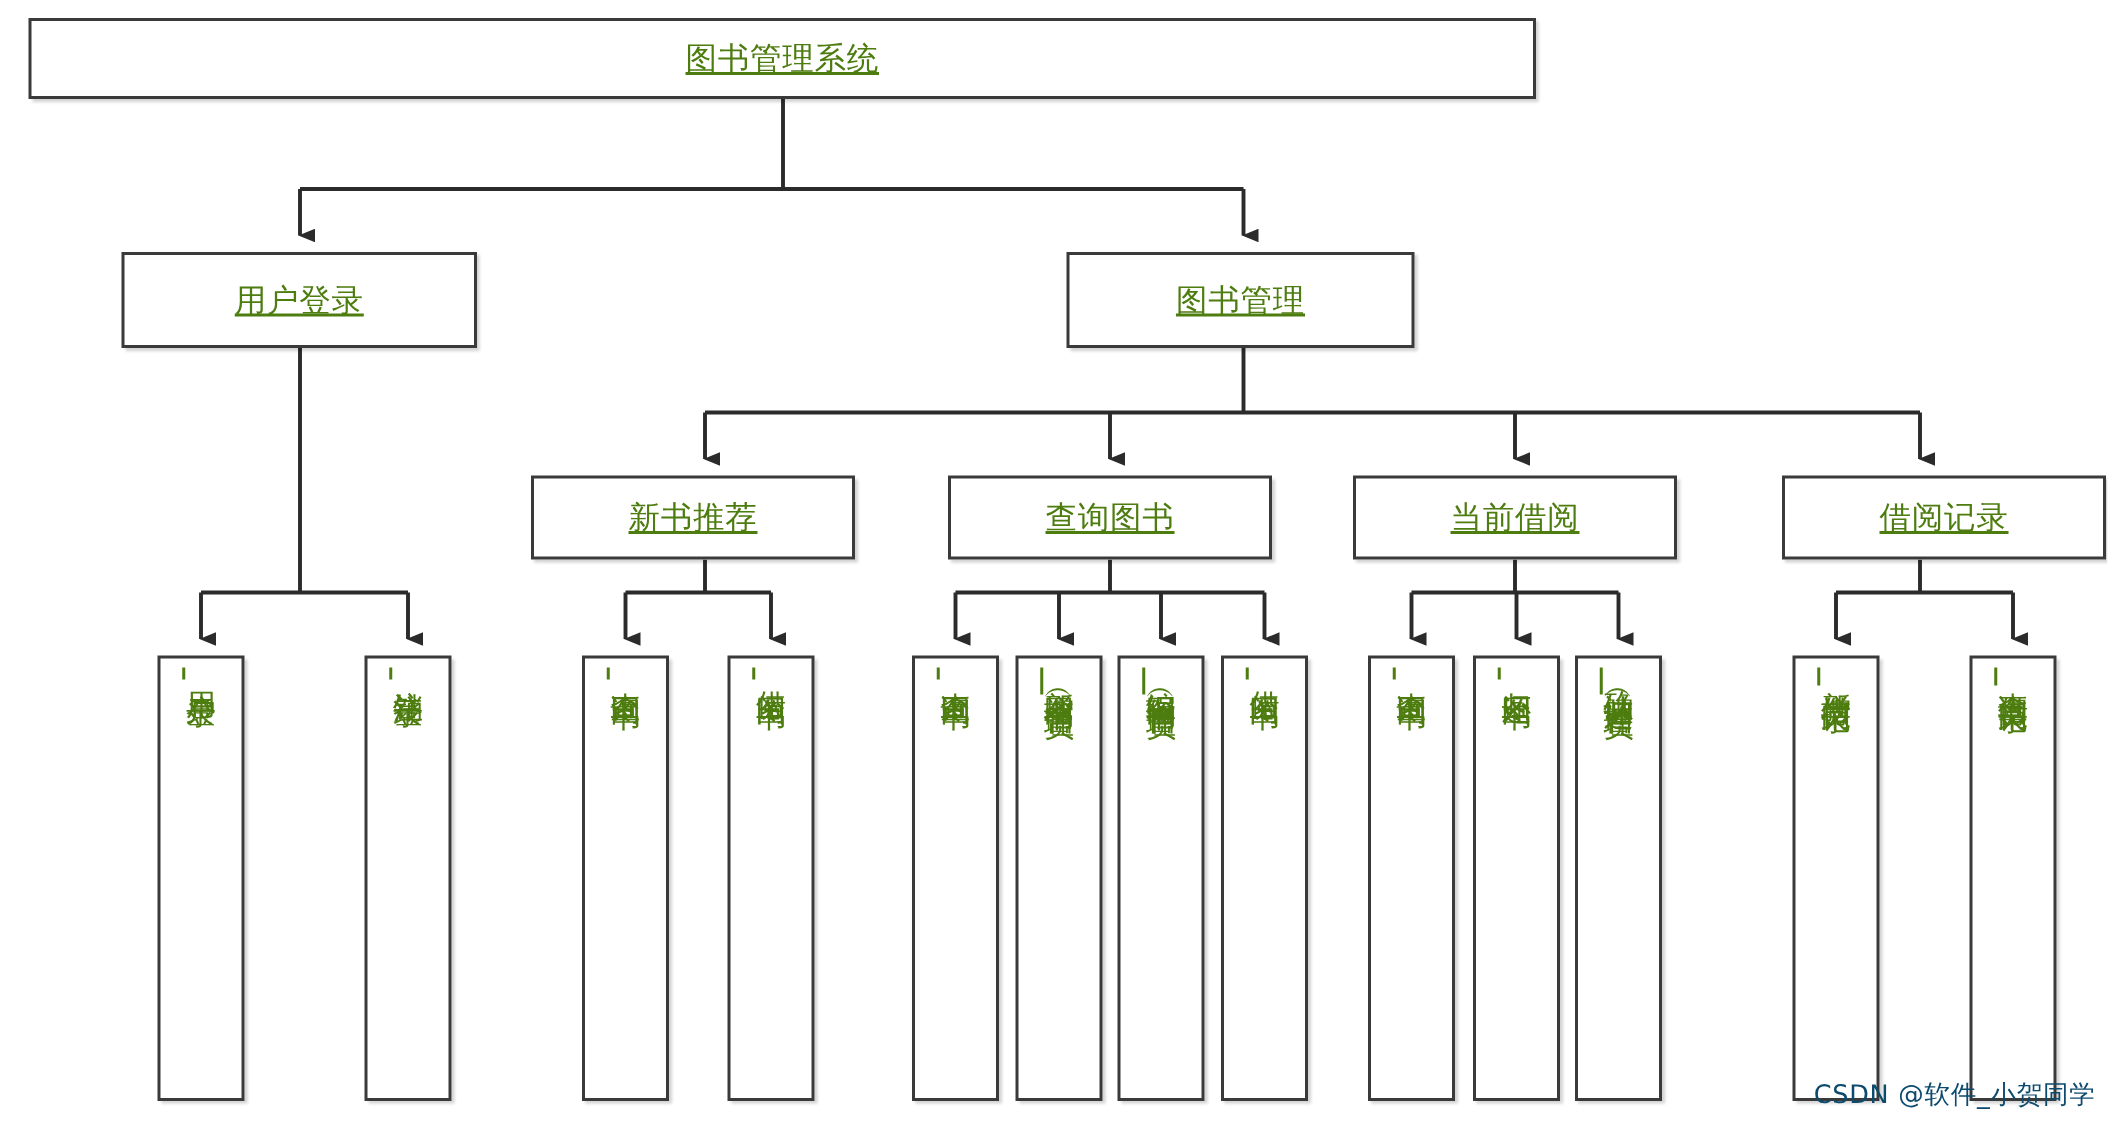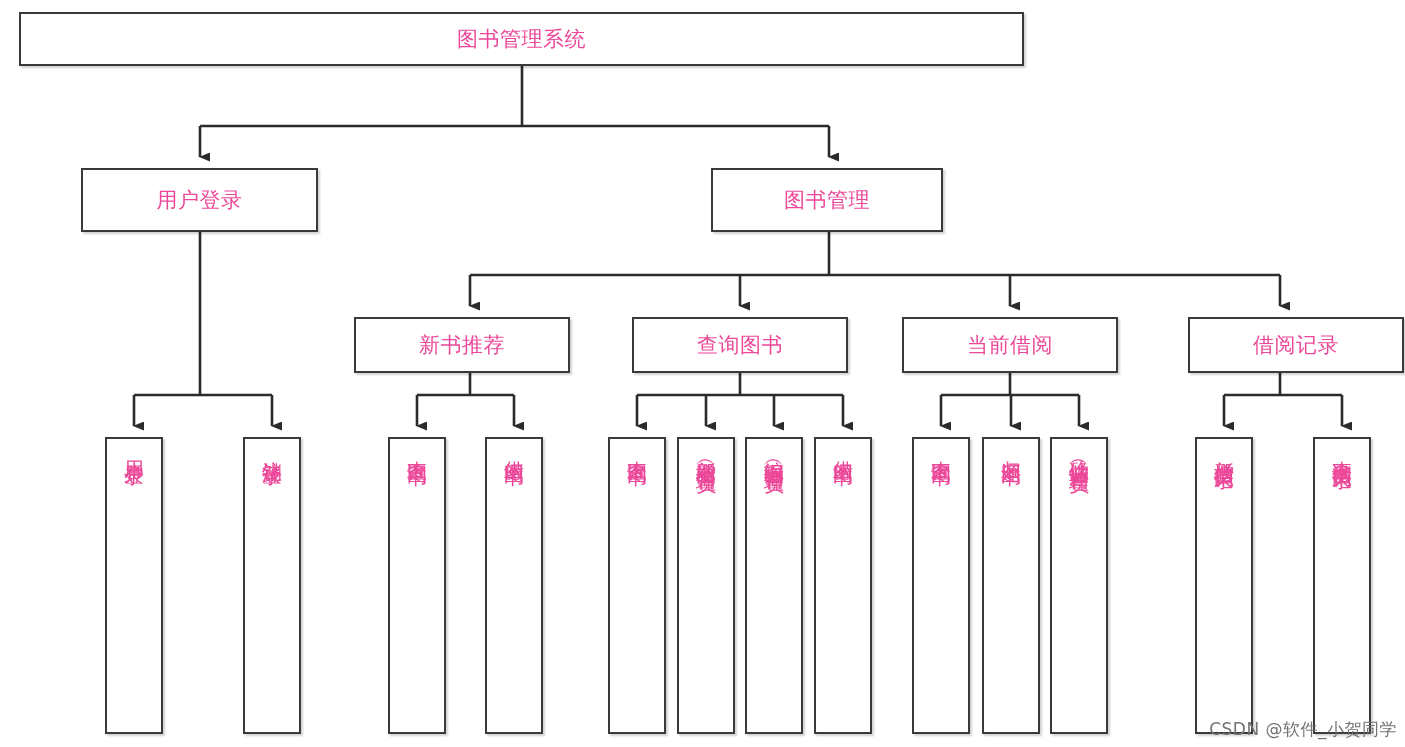--- a/index.html
+++ b/index.html
@@ -27,46 +27,47 @@
     position: absolute;
     box-sizing: border-box;
     background: #ffffff;
     border: 2px solid #3a3a3a;
     box-shadow: 2px 2px 2px rgba(0,0,0,0.18);
     display: flex;
     align-items: center;
     justify-content: center;
   }
   .node-label {
-    color: #ec4899;
+    color: #4d7c0f;
     font-size: 21px;
     line-height: 1.25;
     letter-spacing: 0.5px;
     white-space: nowrap;
+    text-decoration: underline;
   }
   .node.leaf {
     align-items: flex-start;
     justify-content: center;
     padding-top: 6px;
   }
   .node.leaf .node-label {
     writing-mode: vertical-rl;
     text-orientation: upright;
     font-size: 20px;
     line-height: 1.45;
     letter-spacing: 2px;
     white-space: normal;
     max-height: 100%;
   }
   .watermark {
     position: absolute;
     right: 8px;
     bottom: 6px;
     font-size: 17px;
-    color: #737373;
+    color: #0c4a6e;
     letter-spacing: 0.5px;
     white-space: nowrap;
     user-select: none;
   }
 </style>
 </head>
 <body>
 
 <div id="canvas">
 

